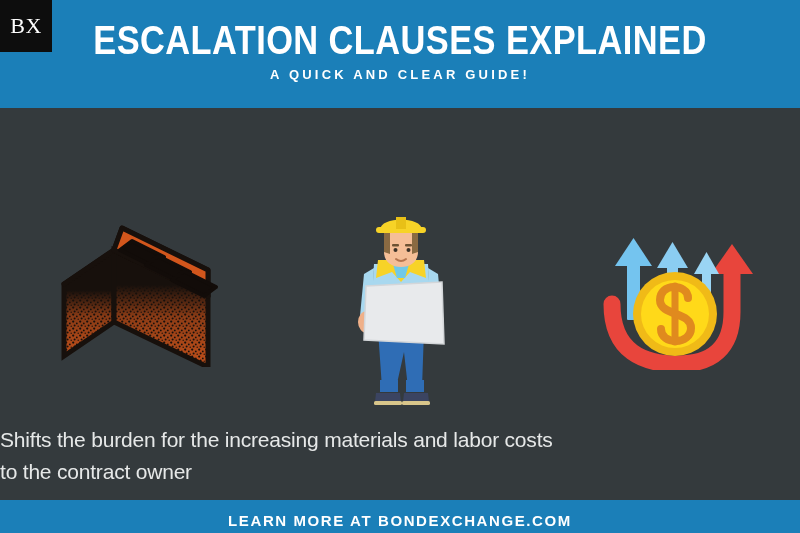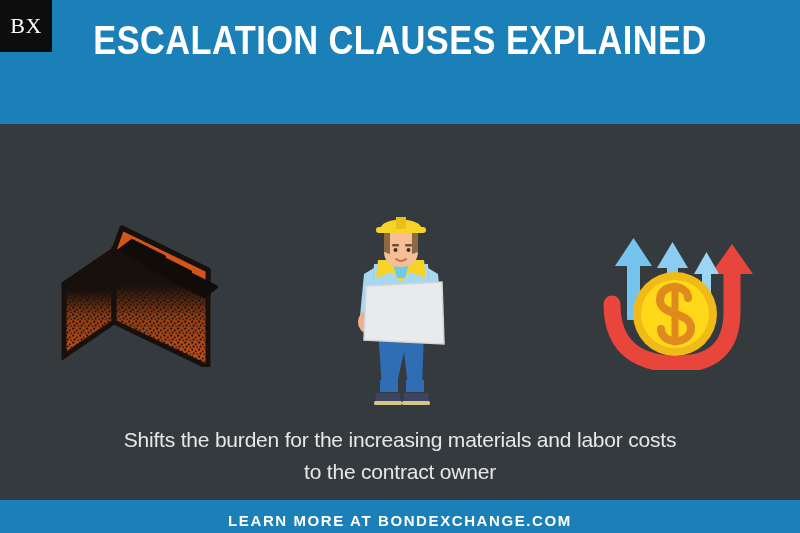--- a/index.html
+++ b/index.html
@@ -15,21 +15,21 @@
     background: #343a3d;
     font-family: "Liberation Sans", sans-serif;
     -webkit-font-smoothing: antialiased;
   }
 
   
   .header {
     position: absolute;
     left: 0; top: 0;
     width: 800px;
-    height: 124px;
+    height: 108px;
     background: #1b7fb8;
   }
   .logo-box {
     position: absolute;
     left: 0; top: 0;
     width: 52px;
     height: 52px;
     background: #0d0d0d;
     display: flex;
     align-items: center;
@@ -77,21 +77,20 @@
     line-height: 35px;
     letter-spacing: -0.2px;
     font-weight: 300;
   }
   .definition .line { display: block; }
 
   .shifts {
     position: absolute;
     left: 0; top: 424px;
     width: 800px;
-    text-align: center;
     color: #e6e8e8;
     font-size: 21px;
     line-height: 32px;
     letter-spacing: -0.2px;
     font-weight: 300;
   }
   .shifts .line { display: block; }
 
   
   .footer {
@@ -124,20 +123,21 @@
 <div id="infographic">
 
   <div class="header">
 
     <div class="logo-box">
       <span class="logo-text">BX</span>
     </div>
 
     <div class="header-title">ESCALATION CLAUSES EXPLAINED</div>
 
+    <div class="header-subtitle">A QUICK AND CLEAR GUIDE!</div>
   </div>
 
 
   <div class="illus illus-brick">
     <svg width="180" height="145" viewBox="0 0 180 145" xmlns="http://www.w3.org/2000/svg">
       <defs>
 
         <pattern id="speck" width="7" height="7" patternUnits="userSpaceOnUse">
           <rect width="7" height="7" fill="#c2501a"></rect>
           <circle cx="1.2" cy="1.6" r="1.1" fill="#17100c"></circle>

